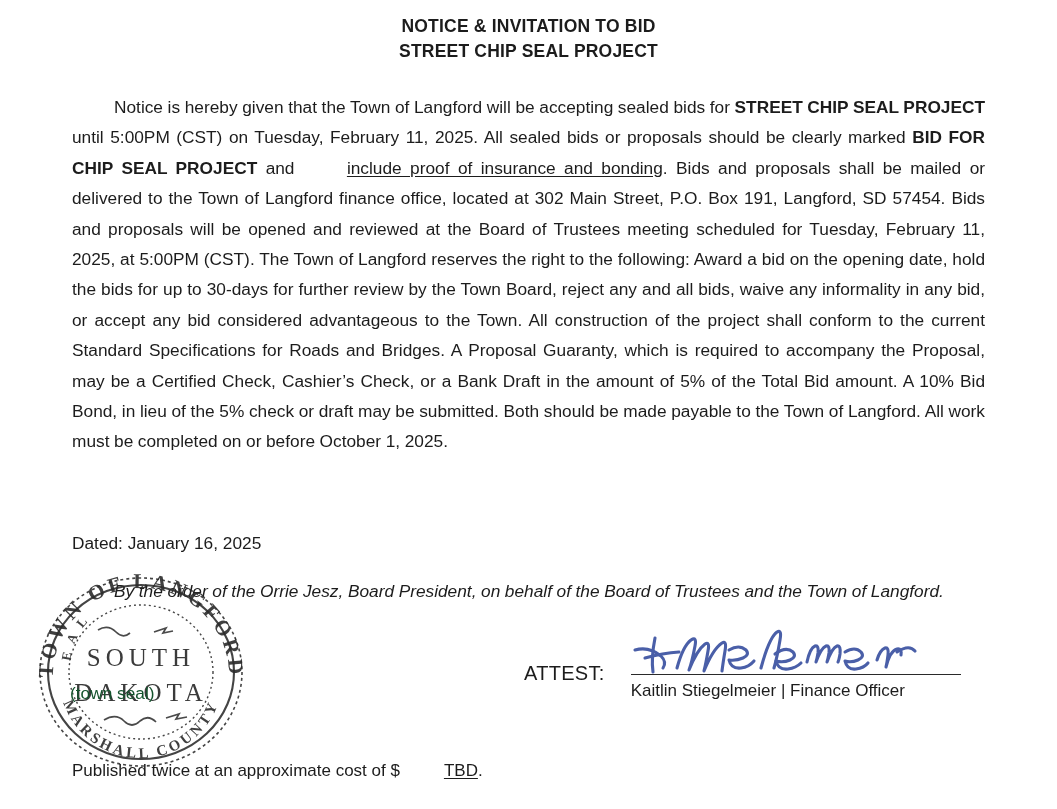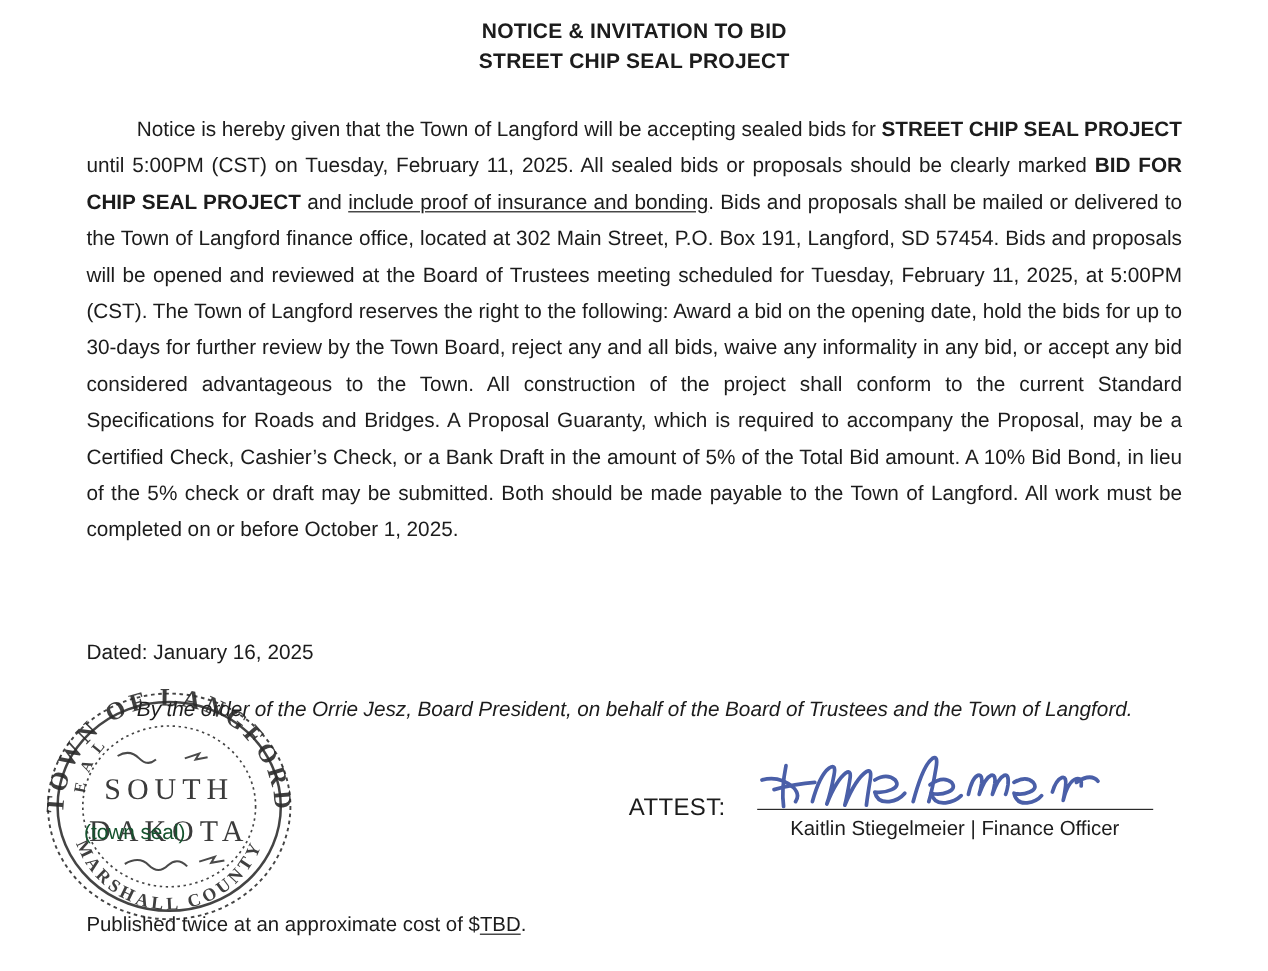--- a/index.html
+++ b/index.html
@@ -33,21 +33,21 @@
   p.para {
     margin: 0;
     font-size: 17.3px;
     line-height: 30.4px;
     text-align: justify;
     text-justify: inter-word;
     word-spacing: -0.2px;
   }
   p.para .indent { display: inline-block; width: 42px; }
   b { font-weight: bold; }
-  u { text-underline-offset: 2px; }
+  u { text-underline-offset: 2px; margin-left: 44px; }
 
   #para-main  { position: absolute; left: 72px; top: 92px;  width: 913px; }
   #para-spec  { position: absolute; left: 72px; top: 458px; width: 900px; }
   #line-dated { position: absolute; left: 72px; top: 528px; font-size: 17.3px; line-height: 30.4px; }
   #para-order { position: absolute; left: 72px; top: 576px; width: 900px; font-style: italic; }
   #line-pub   { position: absolute; left: 72px; top: 756px; font-size: 17px; line-height: 30.4px; }
 
   
   .seal {
     position: absolute;
@@ -98,21 +98,20 @@
   .sig-ink svg { display: block; width: 100%; height: 100%; overflow: visible; }
   .sig-line {
     margin-top: 24px;
     border-bottom: 1.6px solid #2a2a2a;
     width: 330px;
   }
   .sig-name {
     margin-top: 4px;
     font-size: 17px;
     line-height: 24px;
-    text-align: center;
     white-space: nowrap;
   }
 </style>
 </head>
 <body>
 
 <div class="page">
 
   <div class="doc-title">
     <span>NOTICE &amp; INVITATION TO BID</span>

